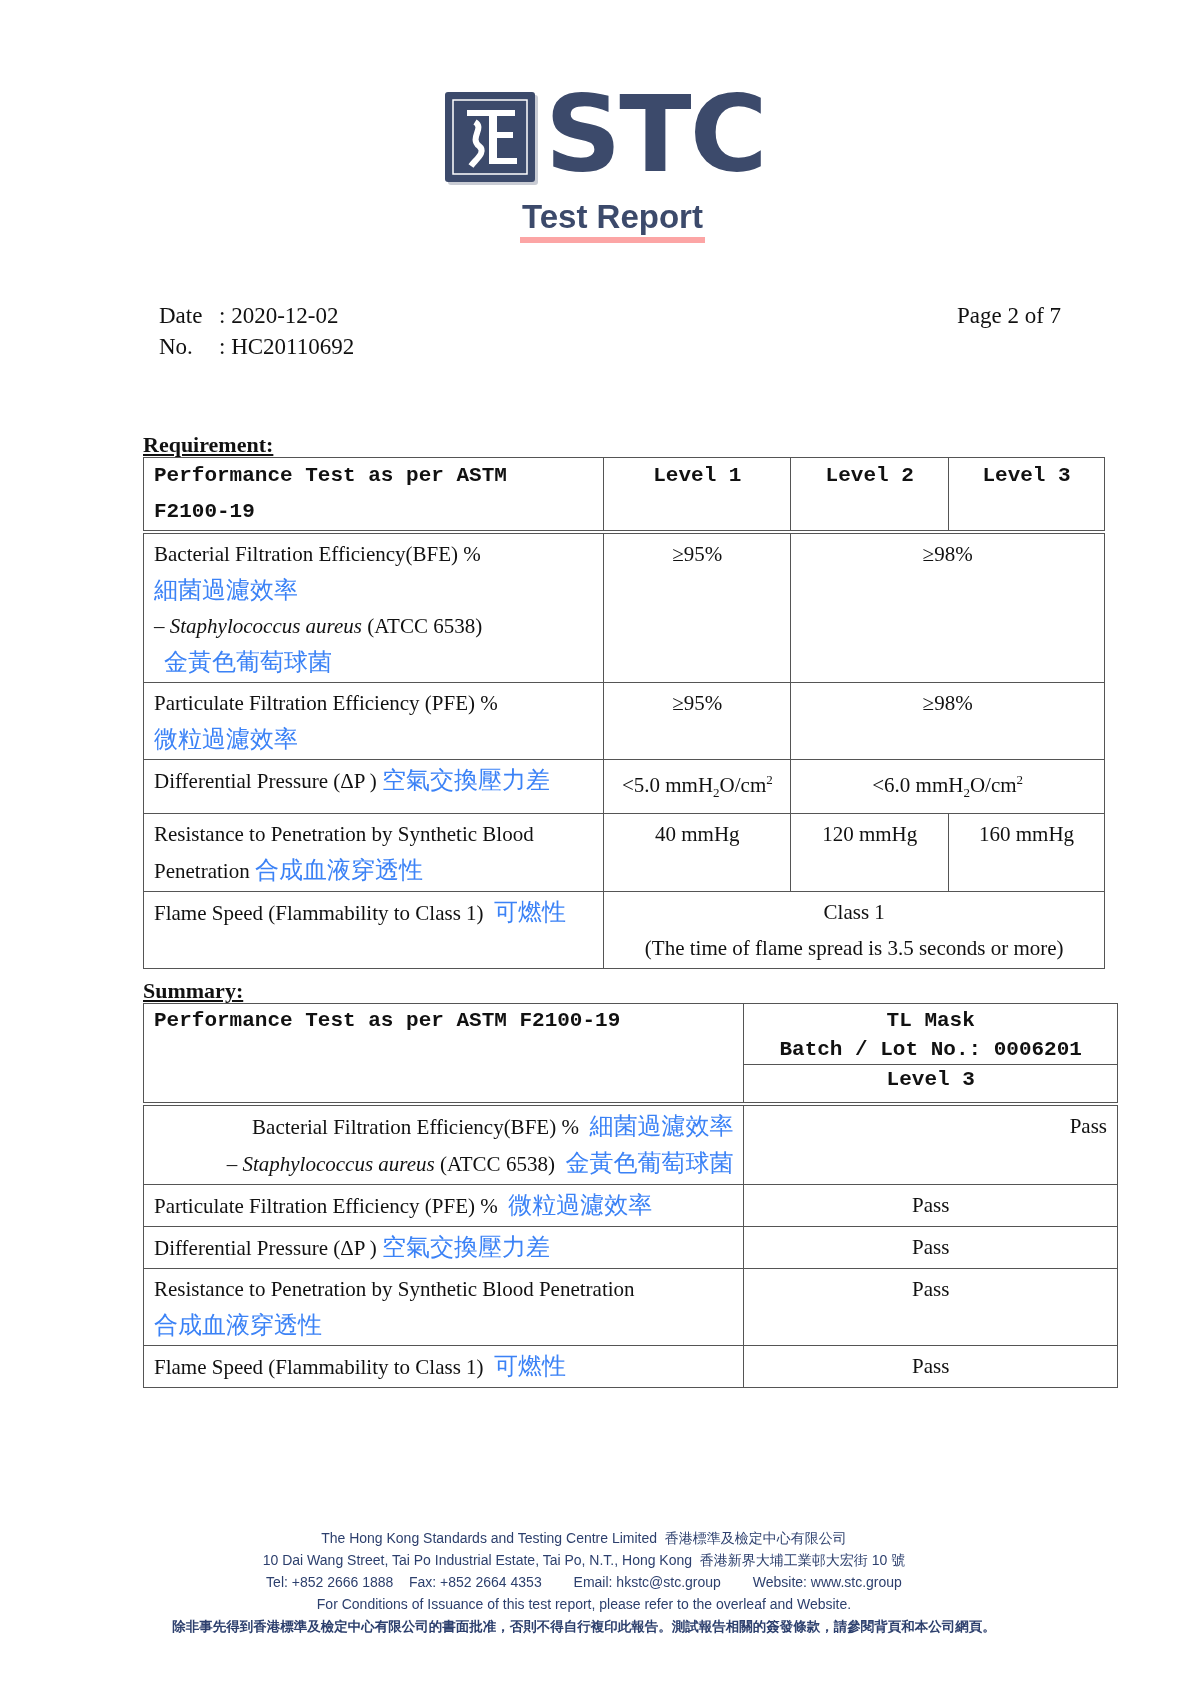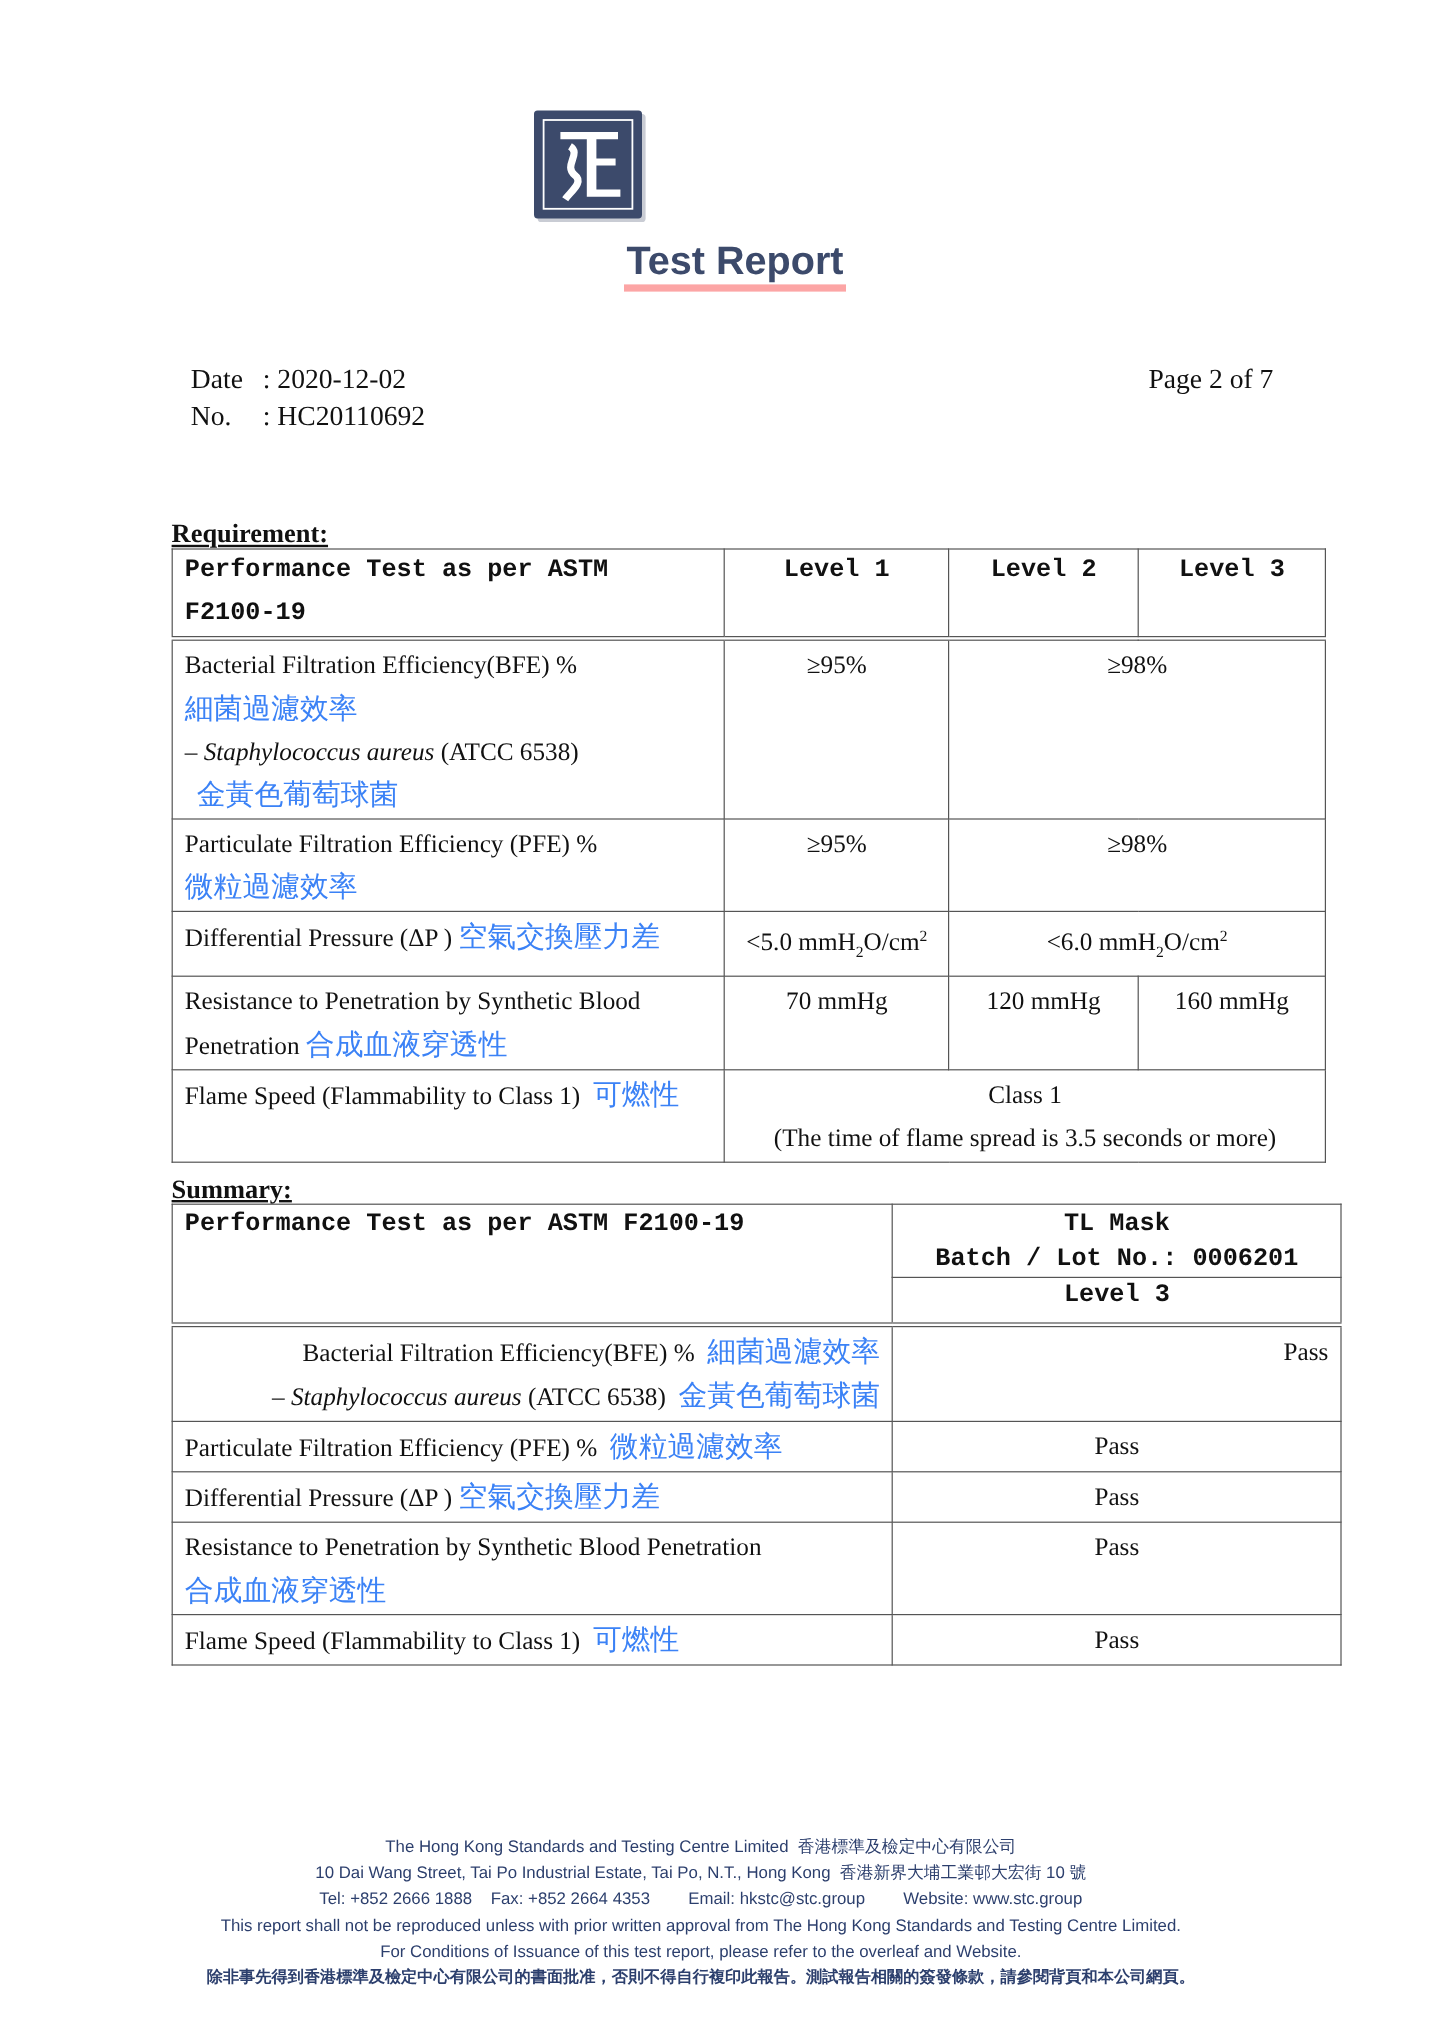--- a/index.html
+++ b/index.html
@@ -44,20 +44,21 @@
 <body>
 
 <div class="logo">
   <div class="logo-box">
     <svg width="90" height="90" viewBox="0 0 90 90">
       <rect x="8" y="8" width="74" height="74" fill="none" stroke="#fff" stroke-width="1.5"></rect>
       <path d="M22 18 H70 V24 H52 V40 H68 V46 H52 V66 H72 V72 H44 V24 H22 Z" fill="#fff"></path>
       <path d="M30 30 C40 36 24 46 34 54 C42 60 30 68 26 74" stroke="#fff" stroke-width="6" fill="none"></path>
     </svg>
   </div>
+  <div class="logo-stc">STC</div>
 </div>
 <div class="logo-sub">Test Report</div>
 
 <div class="meta">
   <div class="row">
     <span class="lbl">Date</span>
     <span>: 2020-12-02</span>
   </div>
   <div class="row">
     <span class="lbl">No.</span>
@@ -105,21 +106,21 @@
     <tr>
       <td><span>Differential Pressure (ΔP )</span>&nbsp;<span class="zh">空氣交換壓力差</span></td>
       <td class="c"><span>&lt;5.0 mmH</span><sub>2</sub><span>O/cm</span><sup>2</sup></td>
       <td class="c" colspan="2"><span>&lt;6.0 mmH</span><sub>2</sub><span>O/cm</span><sup>2</sup></td>
     </tr>
     <tr>
       <td>
         <div>Resistance to Penetration by Synthetic Blood</div>
         <div><span>Penetration</span> <span class="zh">合成血液穿透性</span></div>
       </td>
-      <td class="c">70 mmHg</td>
+      <td class="c">40 mmHg</td>
       <td class="c">120 mmHg</td>
       <td class="c">160 mmHg</td>
     </tr>
     <tr>
       <td><span>Flame Speed (Flammability to Class 1)</span>&nbsp;&nbsp;<span class="zh">可燃性</span></td>
       <td class="c" colspan="3">
         <div>Class 1</div>
         <div>(The time of flame spread is 3.5 seconds or more)</div>
       </td>
     </tr>
@@ -177,16 +178,15 @@
 
 <div class="footer">
   <div><span>The Hong Kong Standards and Testing Centre Limited</span>&nbsp;&nbsp;<span>香港標準及檢定中心有限公司</span></div>
   <div><span>10 Dai Wang Street, Tai Po Industrial Estate, Tai Po, N.T., Hong Kong</span>&nbsp;&nbsp;<span>香港新界大埔工業邨大宏街 10 號</span></div>
   <div>
     <span>Tel: +852 2666 1888</span>&nbsp;&nbsp;&nbsp;
     <span>Fax: +852 2664 4353</span><span class="sp"></span>
     <span>Email: hkstc@stc.group</span><span class="sp"></span>
     <span>Website: www.stc.group</span>
   </div>
-  <div>This report shall not be reproduced unless with prior written approval from The Hong Kong Standards and Testing Centre Limited.</div>
   <div>For Conditions of Issuance of this test report, please refer to the overleaf and Website.</div>
   <div class="zhb">除非事先得到香港標準及檢定中心有限公司的書面批准，否則不得自行複印此報告。測試報告相關的簽發條款，請參閱背頁和本公司網頁。</div>
 </div>
 
 </body></html>

